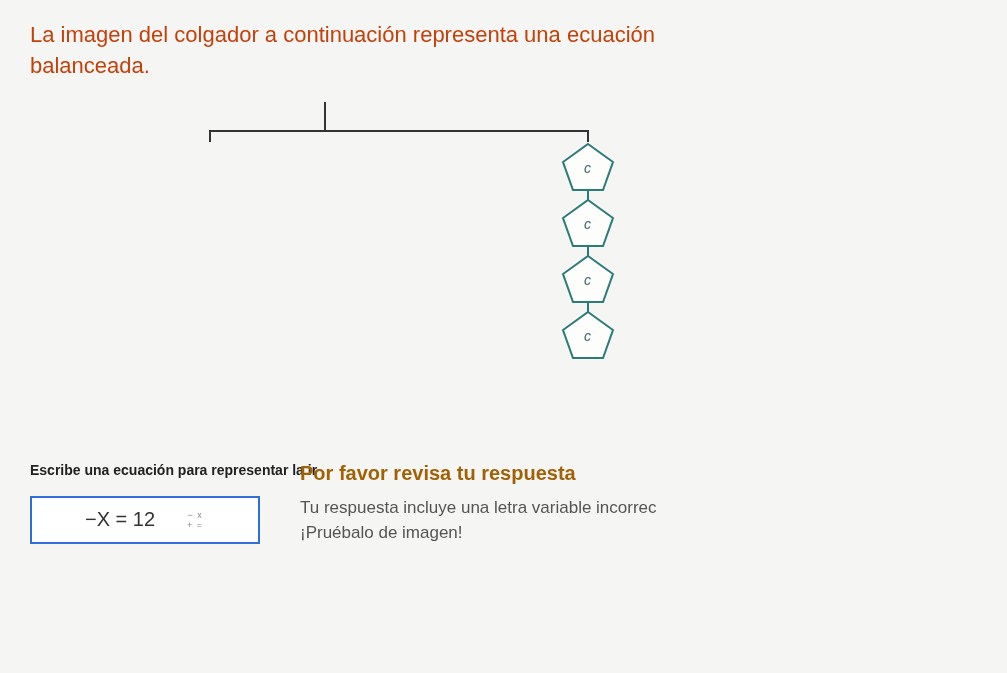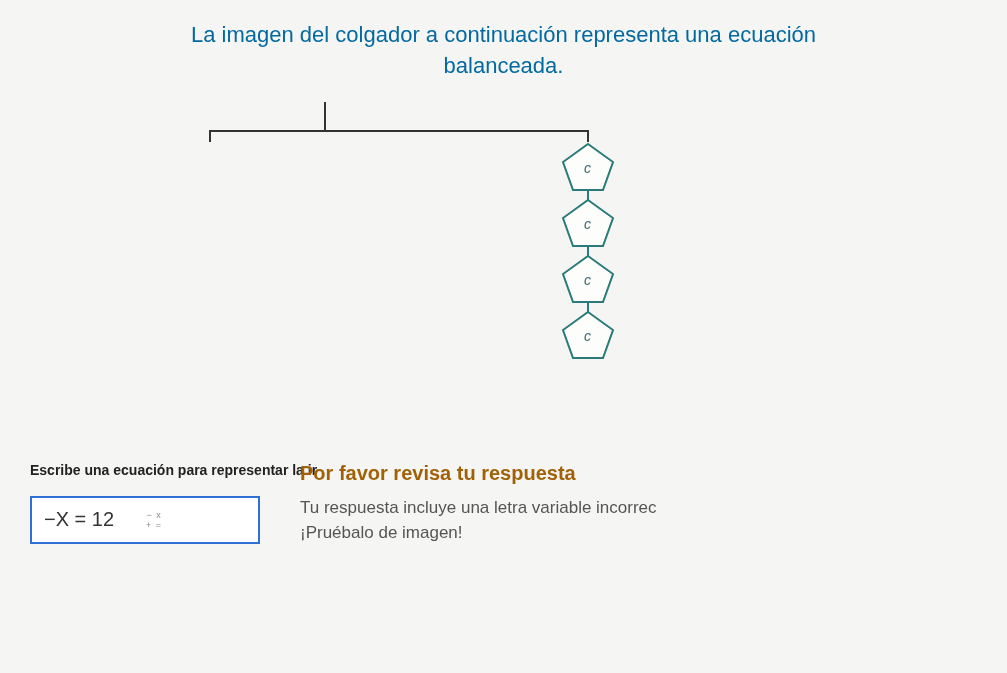--- a/index.html
+++ b/index.html
@@ -7,24 +7,23 @@
     font-family: -apple-system, BlinkMacSystemFont, "Segoe UI", Arial, sans-serif;
     background: #f5f5f3;
     width: 1007px;
     height: 673px;
     padding: 20px 30px;
     position: relative;
     color: #333;
   }
   .prompt {
     font-size: 22px;
-    color: #0369a1;
+    color: #c2410c;
     line-height: 1.4;
     margin-bottom: 20px;
-    text-align: center;
   }
   .hanger-area {
     position: relative;
     width: 700px;
     height: 340px;
     margin: 0 auto 20px auto;
   }
   
   .hook {
     position: absolute;
@@ -112,20 +111,21 @@
   }
   .answer-box {
     border: 2px solid #2f6fd6;
     background: #fff;
     padding: 8px 12px;
     display: flex;
     align-items: center;
     gap: 30px;
     min-width: 230px;
     height: 48px;
+    justify-content: center;
   }
   .answer-text {
     font-size: 20px;
     color: #333;
   }
   .keypad-icon {
     width: 20px;
     height: 20px;
     color: #888;
     font-size: 9px;

